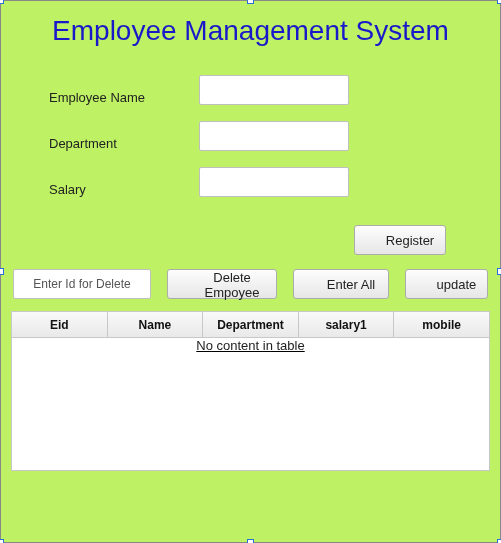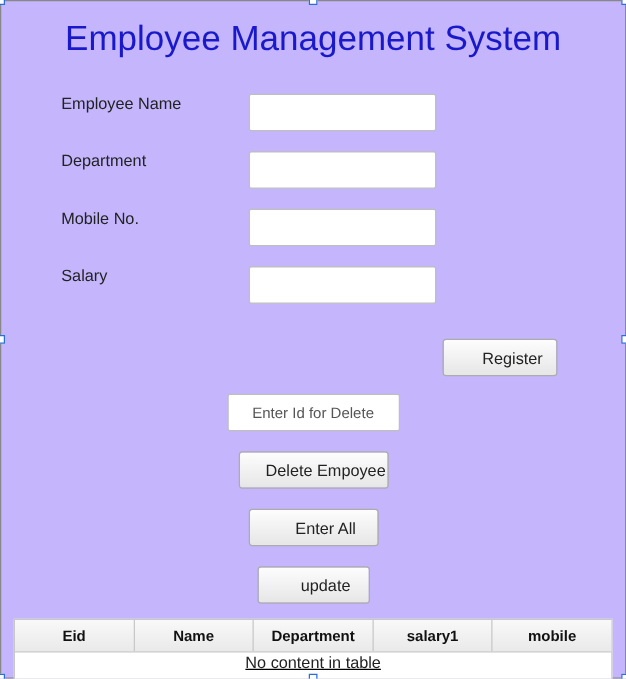--- a/index.html
+++ b/index.html
@@ -7,37 +7,37 @@
       font-family: "Segoe UI", Tahoma, sans-serif;
       background: #fff;
       width: 501px;
       height: 543px;
       overflow: hidden;
     }
     .window {
       width: 501px;
       height: 543px;
       border: 1px solid #888;
-      background: #c4b5fd;
+      background: #bef264;
       position: relative;
     }
     .title {
       text-align: center;
       font-size: 28px;
       color: #1919c9;
       font-weight: 400;
       padding: 14px 0 10px 0;
       font-family: "Segoe UI", Tahoma, sans-serif;
     }
     .form-area {
       padding: 18px 0 0 48px;
     }
     .form-row {
       display: flex;
-      align-items: flex-start;
+      align-items: flex-end;
       margin-bottom: 16px;
     }
     .form-label {
       width: 150px;
       font-size: 13px;
       color: #222;
     }
     .form-input {
       width: 150px;
       height: 30px;
@@ -61,21 +61,20 @@
       cursor: pointer;
       height: 30px;
       padding-left: 20px;
     }
     .btn-register { width: 92px; }
     .action-row {
       display: flex;
       gap: 16px;
       padding: 0 12px 12px 12px;
       align-items: center;
-      flex-direction: column;
     }
     .id-input {
       width: 138px;
       height: 30px;
       border: 1px solid #bfbfbf;
       background: #fff;
       font-size: 12px;
       padding: 0 6px;
       border-radius: 2px;
       text-align: center;
@@ -147,24 +146,20 @@
   <div class="form-area">
     <div class="form-row">
       <div class="form-label">Employee Name</div>
       <input class="form-input" type="text" value="" style="">
     </div>
     <div class="form-row">
       <div class="form-label">Department</div>
       <input class="form-input" type="text" value="" style="">
     </div>
     <div class="form-row">
-      <div class="form-label">Mobile No.</div>
-      <input class="form-input" type="text" value="" style="">
-    </div>
-    <div class="form-row">
       <div class="form-label">Salary</div>
       <input class="form-input" type="text" value="" style="">
     </div>
   </div>
 
   <div class="register-row">
     <button class="btn btn-register">Register</button>
   </div>
 
   <div class="action-row">

